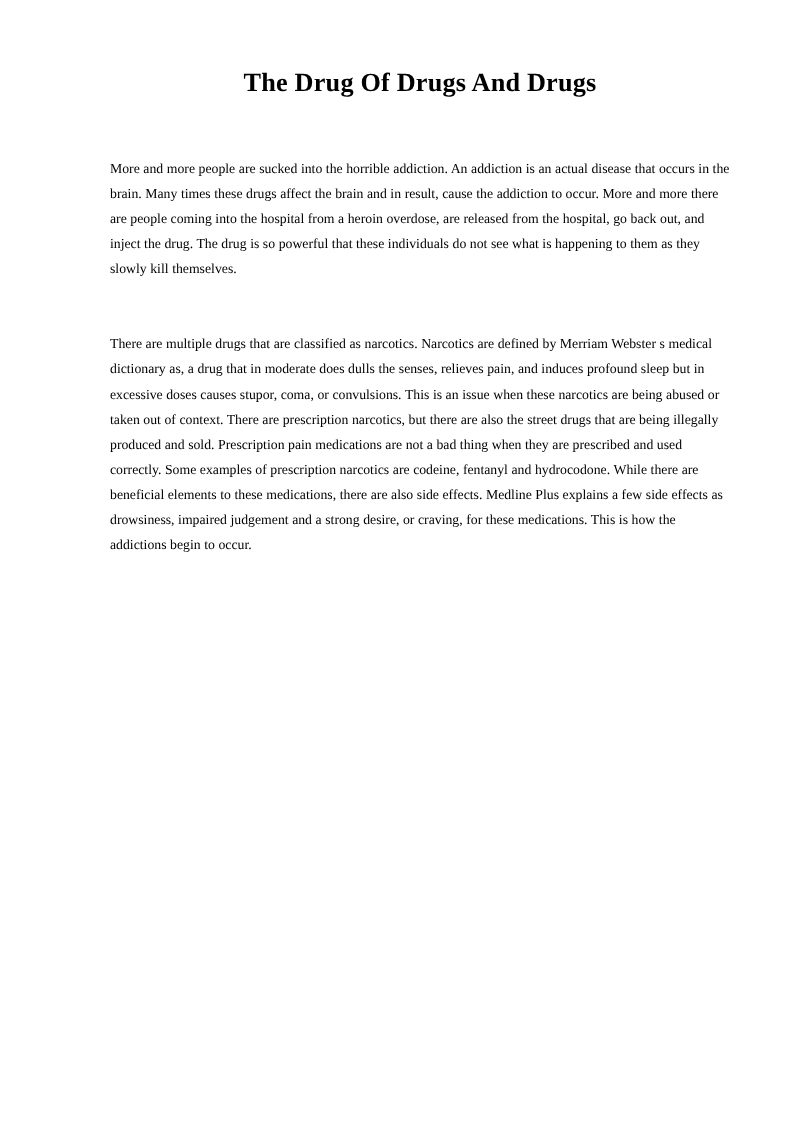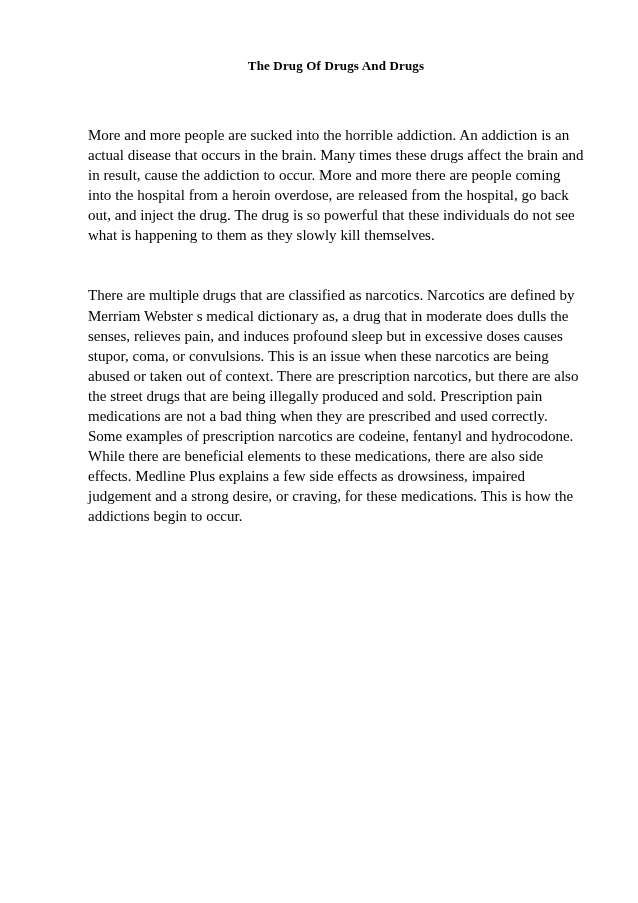--- a/index.html
+++ b/index.html
@@ -24,40 +24,40 @@
   }
 
   .doc-body {
     position: absolute;
     left: 88px;
     top: 56px;
     width: 496px;
   }
 
   .doc-title {
-    font-size: 13px;
+    font-size: 21px;
     font-weight: bold;
     text-align: center;
     line-height: 20px;
     margin: 0 0 9px 0;
     letter-spacing: 0.15px;
   }
 
   .doc-paragraphs {
     font-size: 13.9px;
     line-height: 20.05px;
     text-align: left;
     white-space: pre-wrap;
     word-spacing: 0.1px;
   }
 
   .doc-paragraph {
     margin: 0;
     padding: 0;
-    font-size: 15px;
+    font-size: 11px;
     line-height: 20.05px;
     text-align: left;
     font-family: Liberation Serif, serif;
   }
 </style>
 </head>
 <body>
 
 <div class="page">
   <div class="doc-body">

